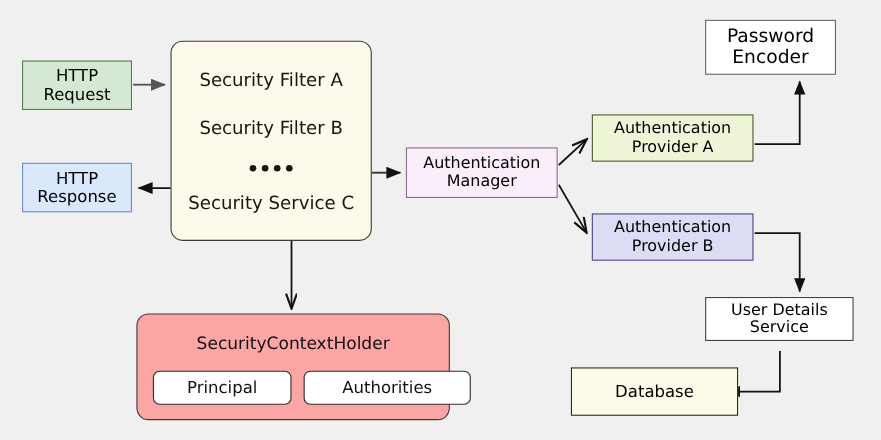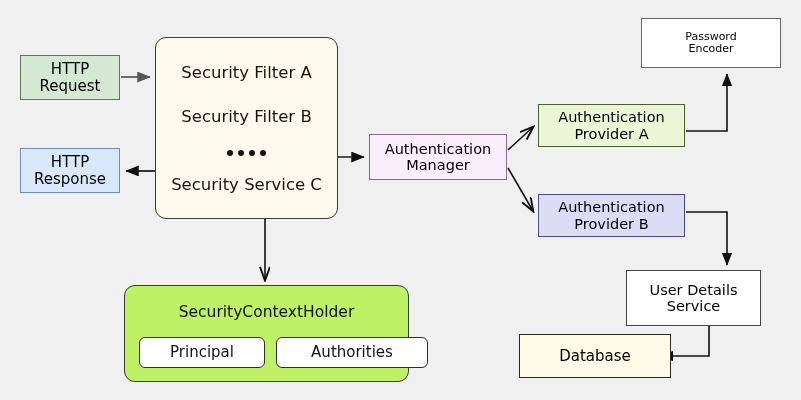--- a/index.html
+++ b/index.html
@@ -95,41 +95,41 @@
     border: 1.6px solid #4b5c2e;
     font-size: 14.5px;
   }
   #provider-b {
     left: 538px; top: 194px; width: 147px; height: 43px;
     background: #dcdcf5;
     border: 1.6px solid #4b4b8c;
     font-size: 14.5px;
   }
   #password-encoder {
-    left: 641px; top: 18px; width: 140px; height: 50px;
+    left: 641px; top: 18px; width: 119px; height: 50px;
     background: #ffffff;
     border: 1.4px solid #666666;
-    font-size: 11px;
+    font-size: 17px;
   }
   #user-details-service {
-    left: 626px; top: 270px; width: 135px; height: 56px;
+    left: 641px; top: 270px; width: 135px; height: 40px;
     background: #ffffff;
     border: 1.4px solid #444444;
     font-size: 14.5px;
     text-align: center;
   }
   #database {
     left: 519px; top: 334px; width: 152px; height: 44px;
     background: #fbfbe8;
     border: 1.6px solid #2b2b22;
     font-size: 15px;
   }
   #security-context-holder {
     left: 124px; top: 285px; width: 285px; height: 97px;
-    background: #bef264;
+    background: #fca5a5;
     border: 1.8px solid #3a3a3a;
     border-radius: 11px;
     display: block;
   }
   #sch-title {
     position: absolute;
     left: 0; right: 0; top: 18px;
     text-align: center;
     font-size: 15.5px;
     color: #111;

